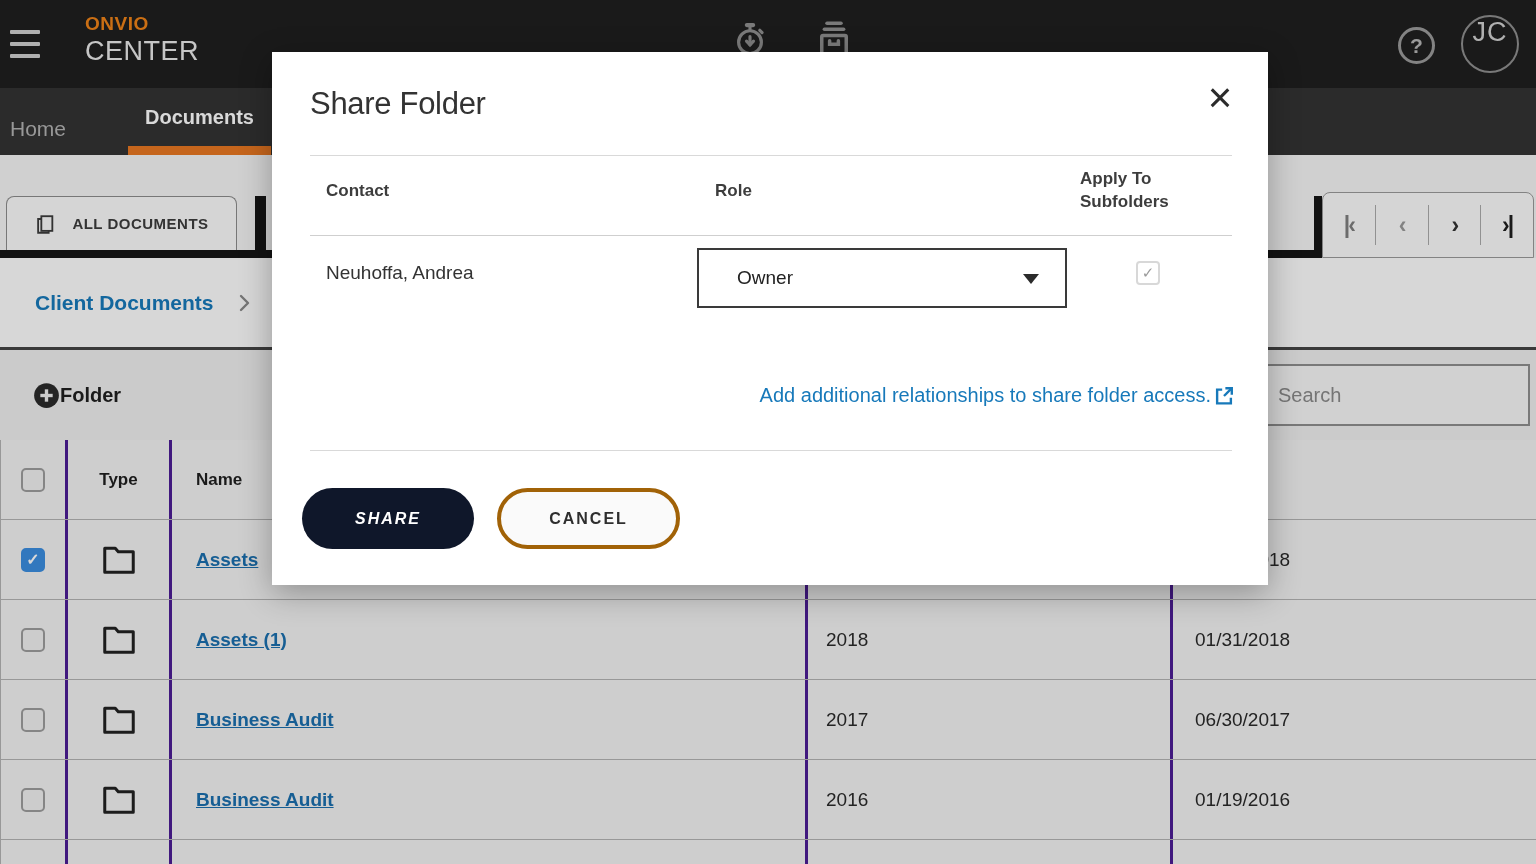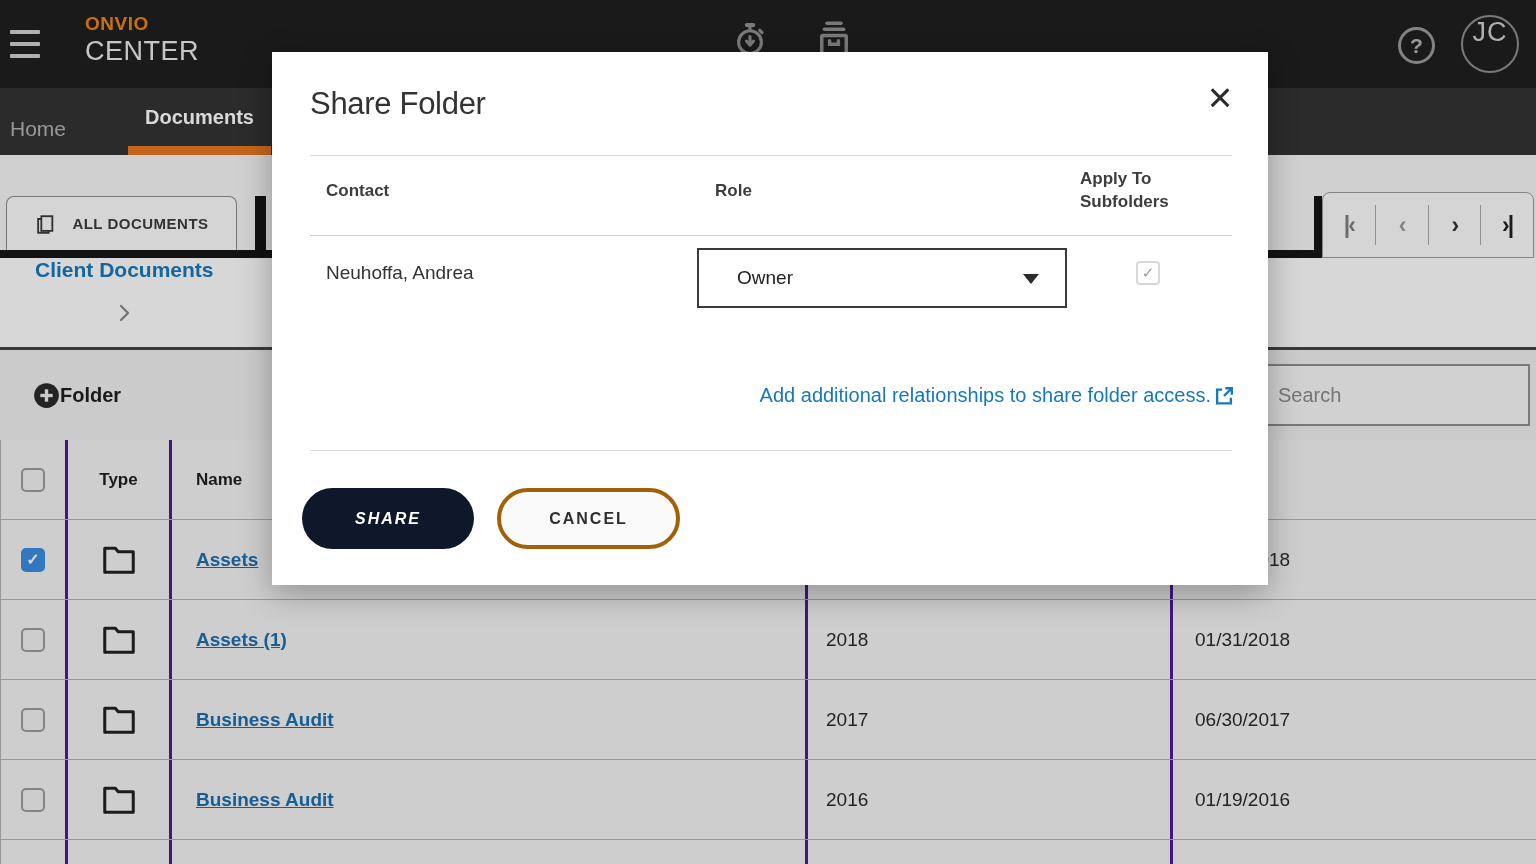--- a/index.html
+++ b/index.html
@@ -26,21 +26,21 @@
   .band1{position:absolute;left:0;top:155px;width:1536px;height:103px;background:#f5f5f5;}
   .baseline{position:absolute;left:0;bottom:0;width:1322px;height:8px;background:#161616;}
   .tab-all{position:absolute;left:6px;top:41px;width:231px;height:54px;background:#fbfbfb;border:1px solid #8c8c8c;border-bottom:none;border-radius:8px 8px 0 0;box-sizing:border-box;display:flex;align-items:center;justify-content:center;gap:16px;font-size:15px;font-weight:bold;letter-spacing:.5px;color:#3d3d3d;cursor:pointer;}
   .tab-selected{position:absolute;left:255px;top:41px;width:1067px;height:62px;box-sizing:border-box;border-left:11px solid #141414;border-right:8px solid #141414;}
   .pager{position:absolute;left:1322px;top:37px;width:212px;height:66px;background:#fbfbfb;border:1px solid #9a9a9a;border-radius:8px 8px 0 0;box-sizing:border-box;display:flex;align-items:stretch;}
   .pager .pbtn{flex:1;display:flex;align-items:center;justify-content:center;font-size:23px;font-weight:bold;letter-spacing:-2px;cursor:pointer;}
   .pager .sep{width:1px;background:#ababab;margin:12px 0;}
   .pbtn.dim1{color:#7f7f7f;}.pbtn.dim2{color:#9a9a9a;}.pbtn.dark1{color:#333;}.pbtn.dark2{color:#1f1f1f;}
 
   .band2{position:absolute;left:0;top:258px;width:1536px;height:92px;background:#fdfdfd;border-bottom:3px solid #454545;box-sizing:border-box;}
-  .breadcrumb{position:absolute;left:35px;top:0;height:89px;display:flex;align-items:center;gap:18px;flex-direction:column;}
+  .breadcrumb{position:absolute;left:35px;top:0;height:89px;display:flex;align-items:center;gap:18px;}
   .breadcrumb .bc-label{font-size:21px;font-weight:bold;color:#1779ba;cursor:pointer;}
 
   .band3{position:absolute;left:0;top:350px;width:1536px;height:90px;background:#efefef;}
   .btn-folder{position:absolute;left:33px;top:0;height:90px;display:flex;align-items:center;cursor:pointer;}
   .btn-folder .txt,.btn-manage{font-size:20px;font-weight:bold;color:#1f1f1f;}
   .btn-manage{position:absolute;left:178px;top:0;height:90px;display:flex;align-items:center;cursor:pointer;}
   .search{position:absolute;left:1262px;top:14px;width:268px;height:62px;background:#f6f6f6;border:2px solid #8f8f8f;box-sizing:border-box;padding:0 14px;font-size:20px;color:#333;font-family:"Liberation Sans",sans-serif;}
   .search::placeholder{color:#8a8a8a;}
 
   

